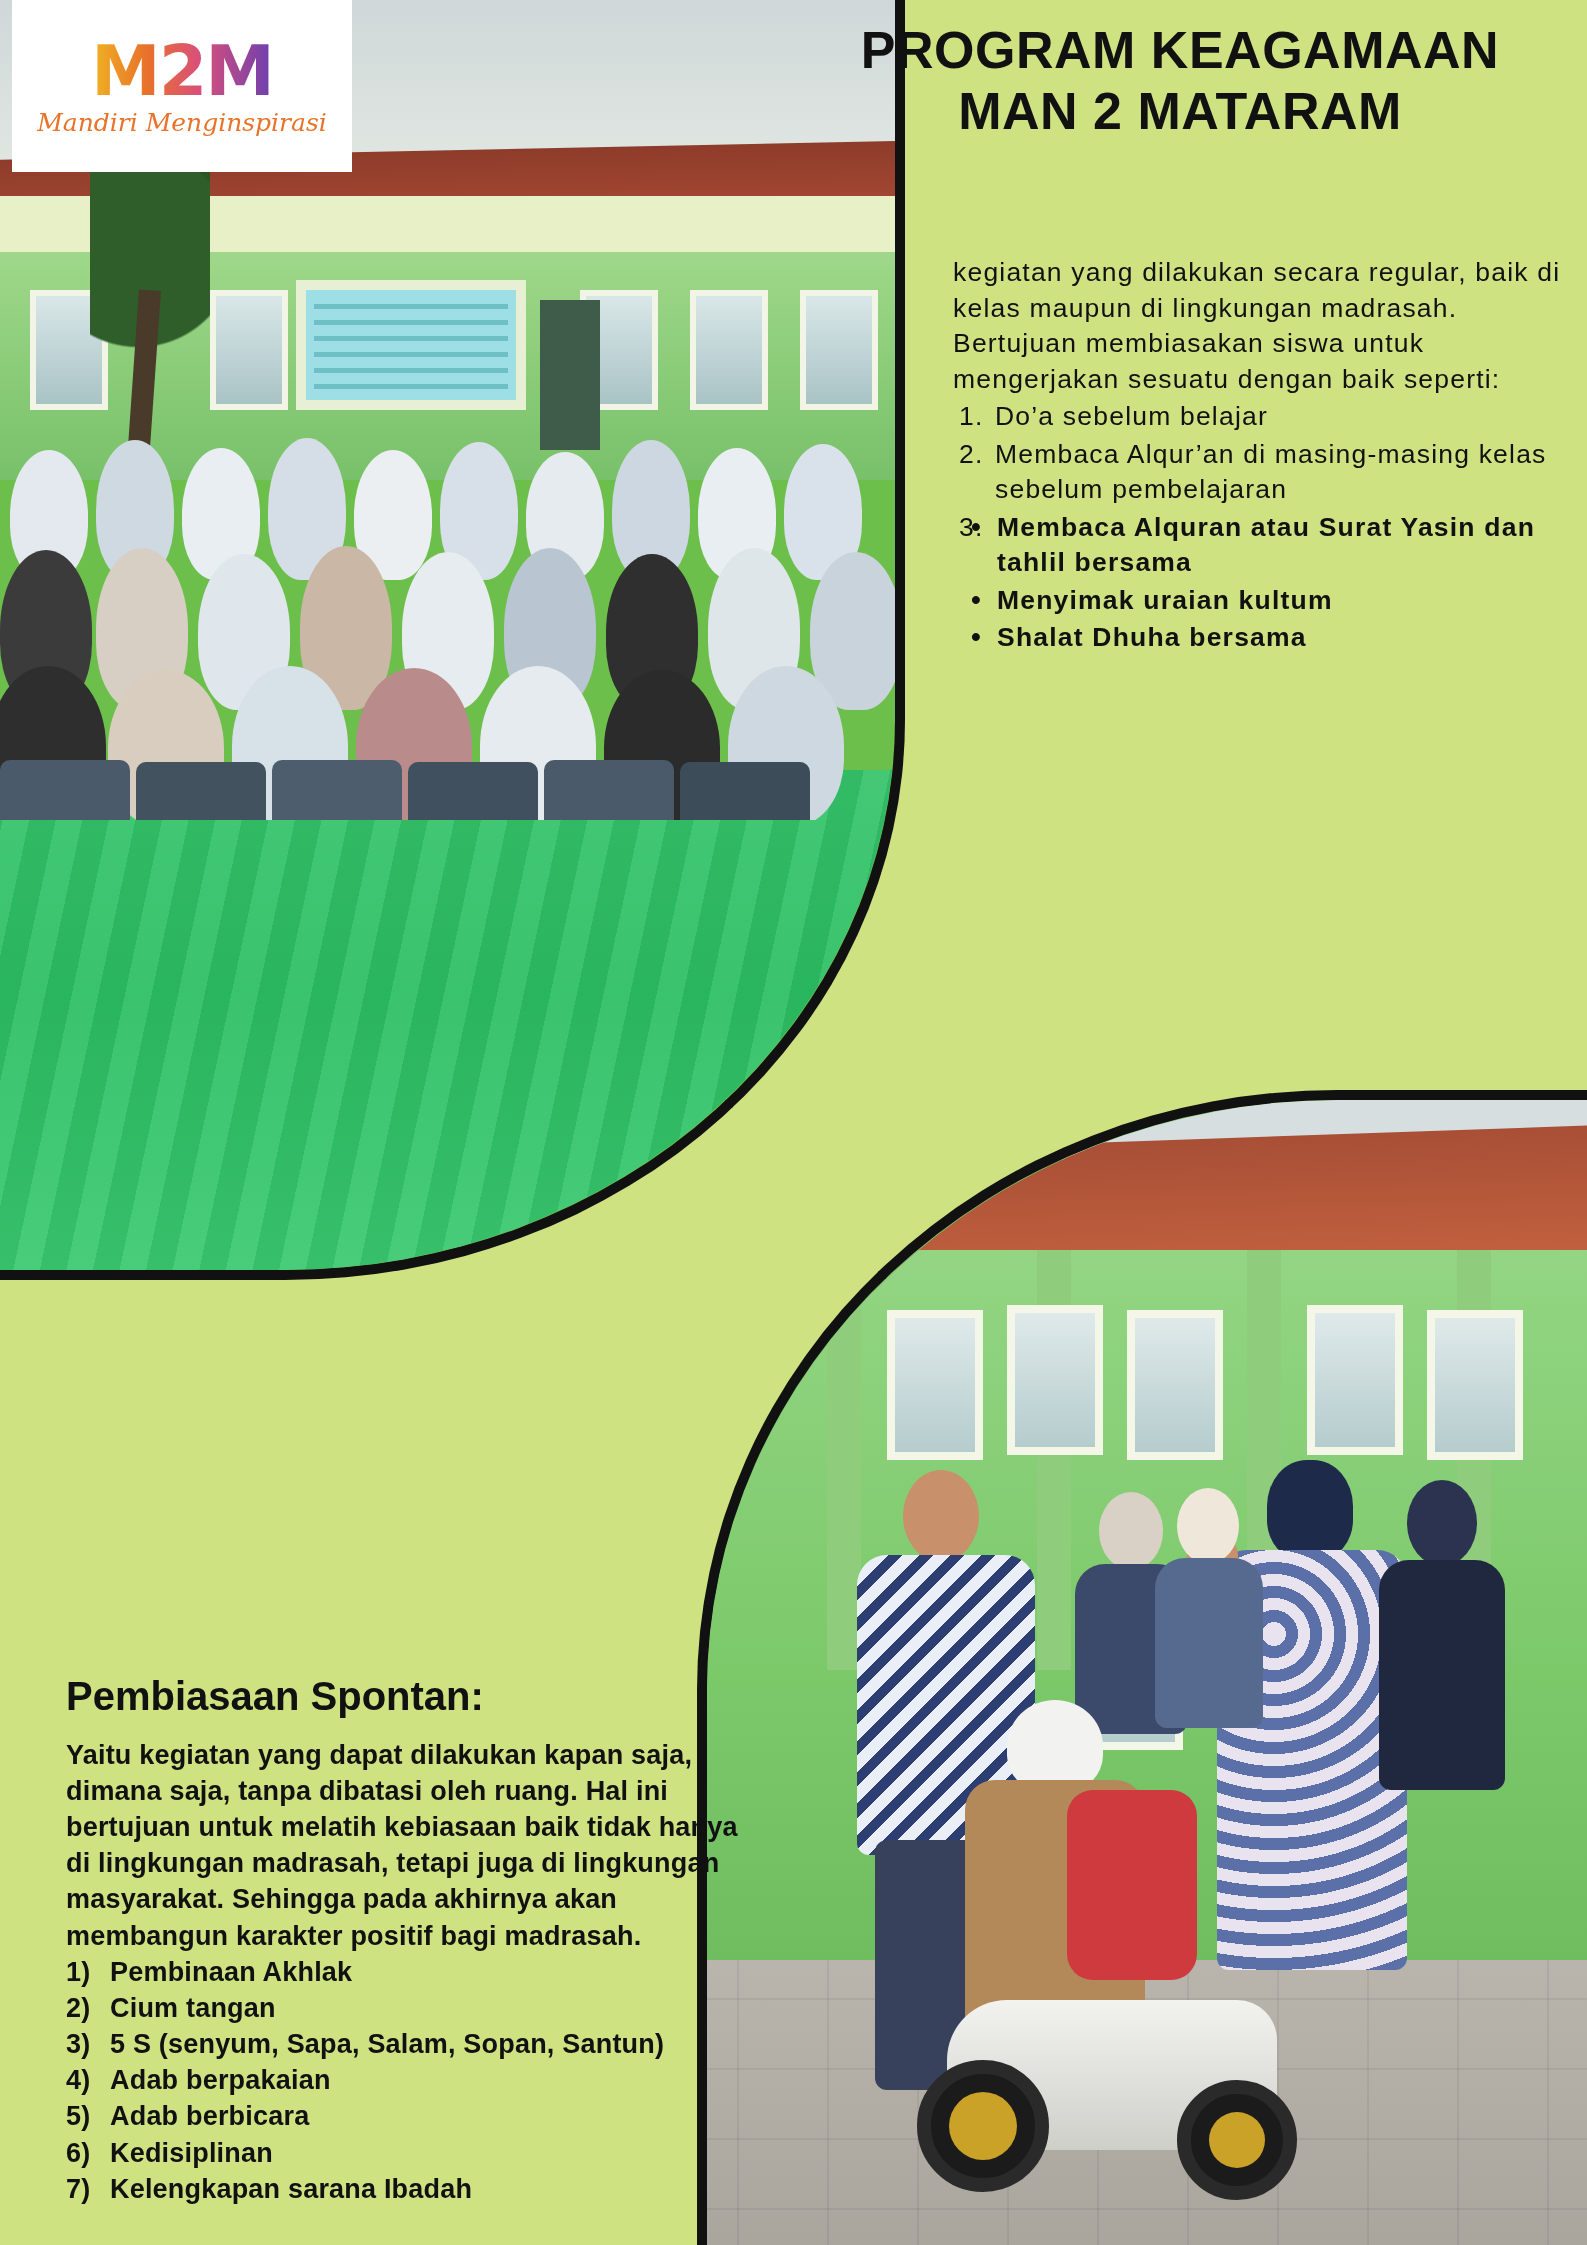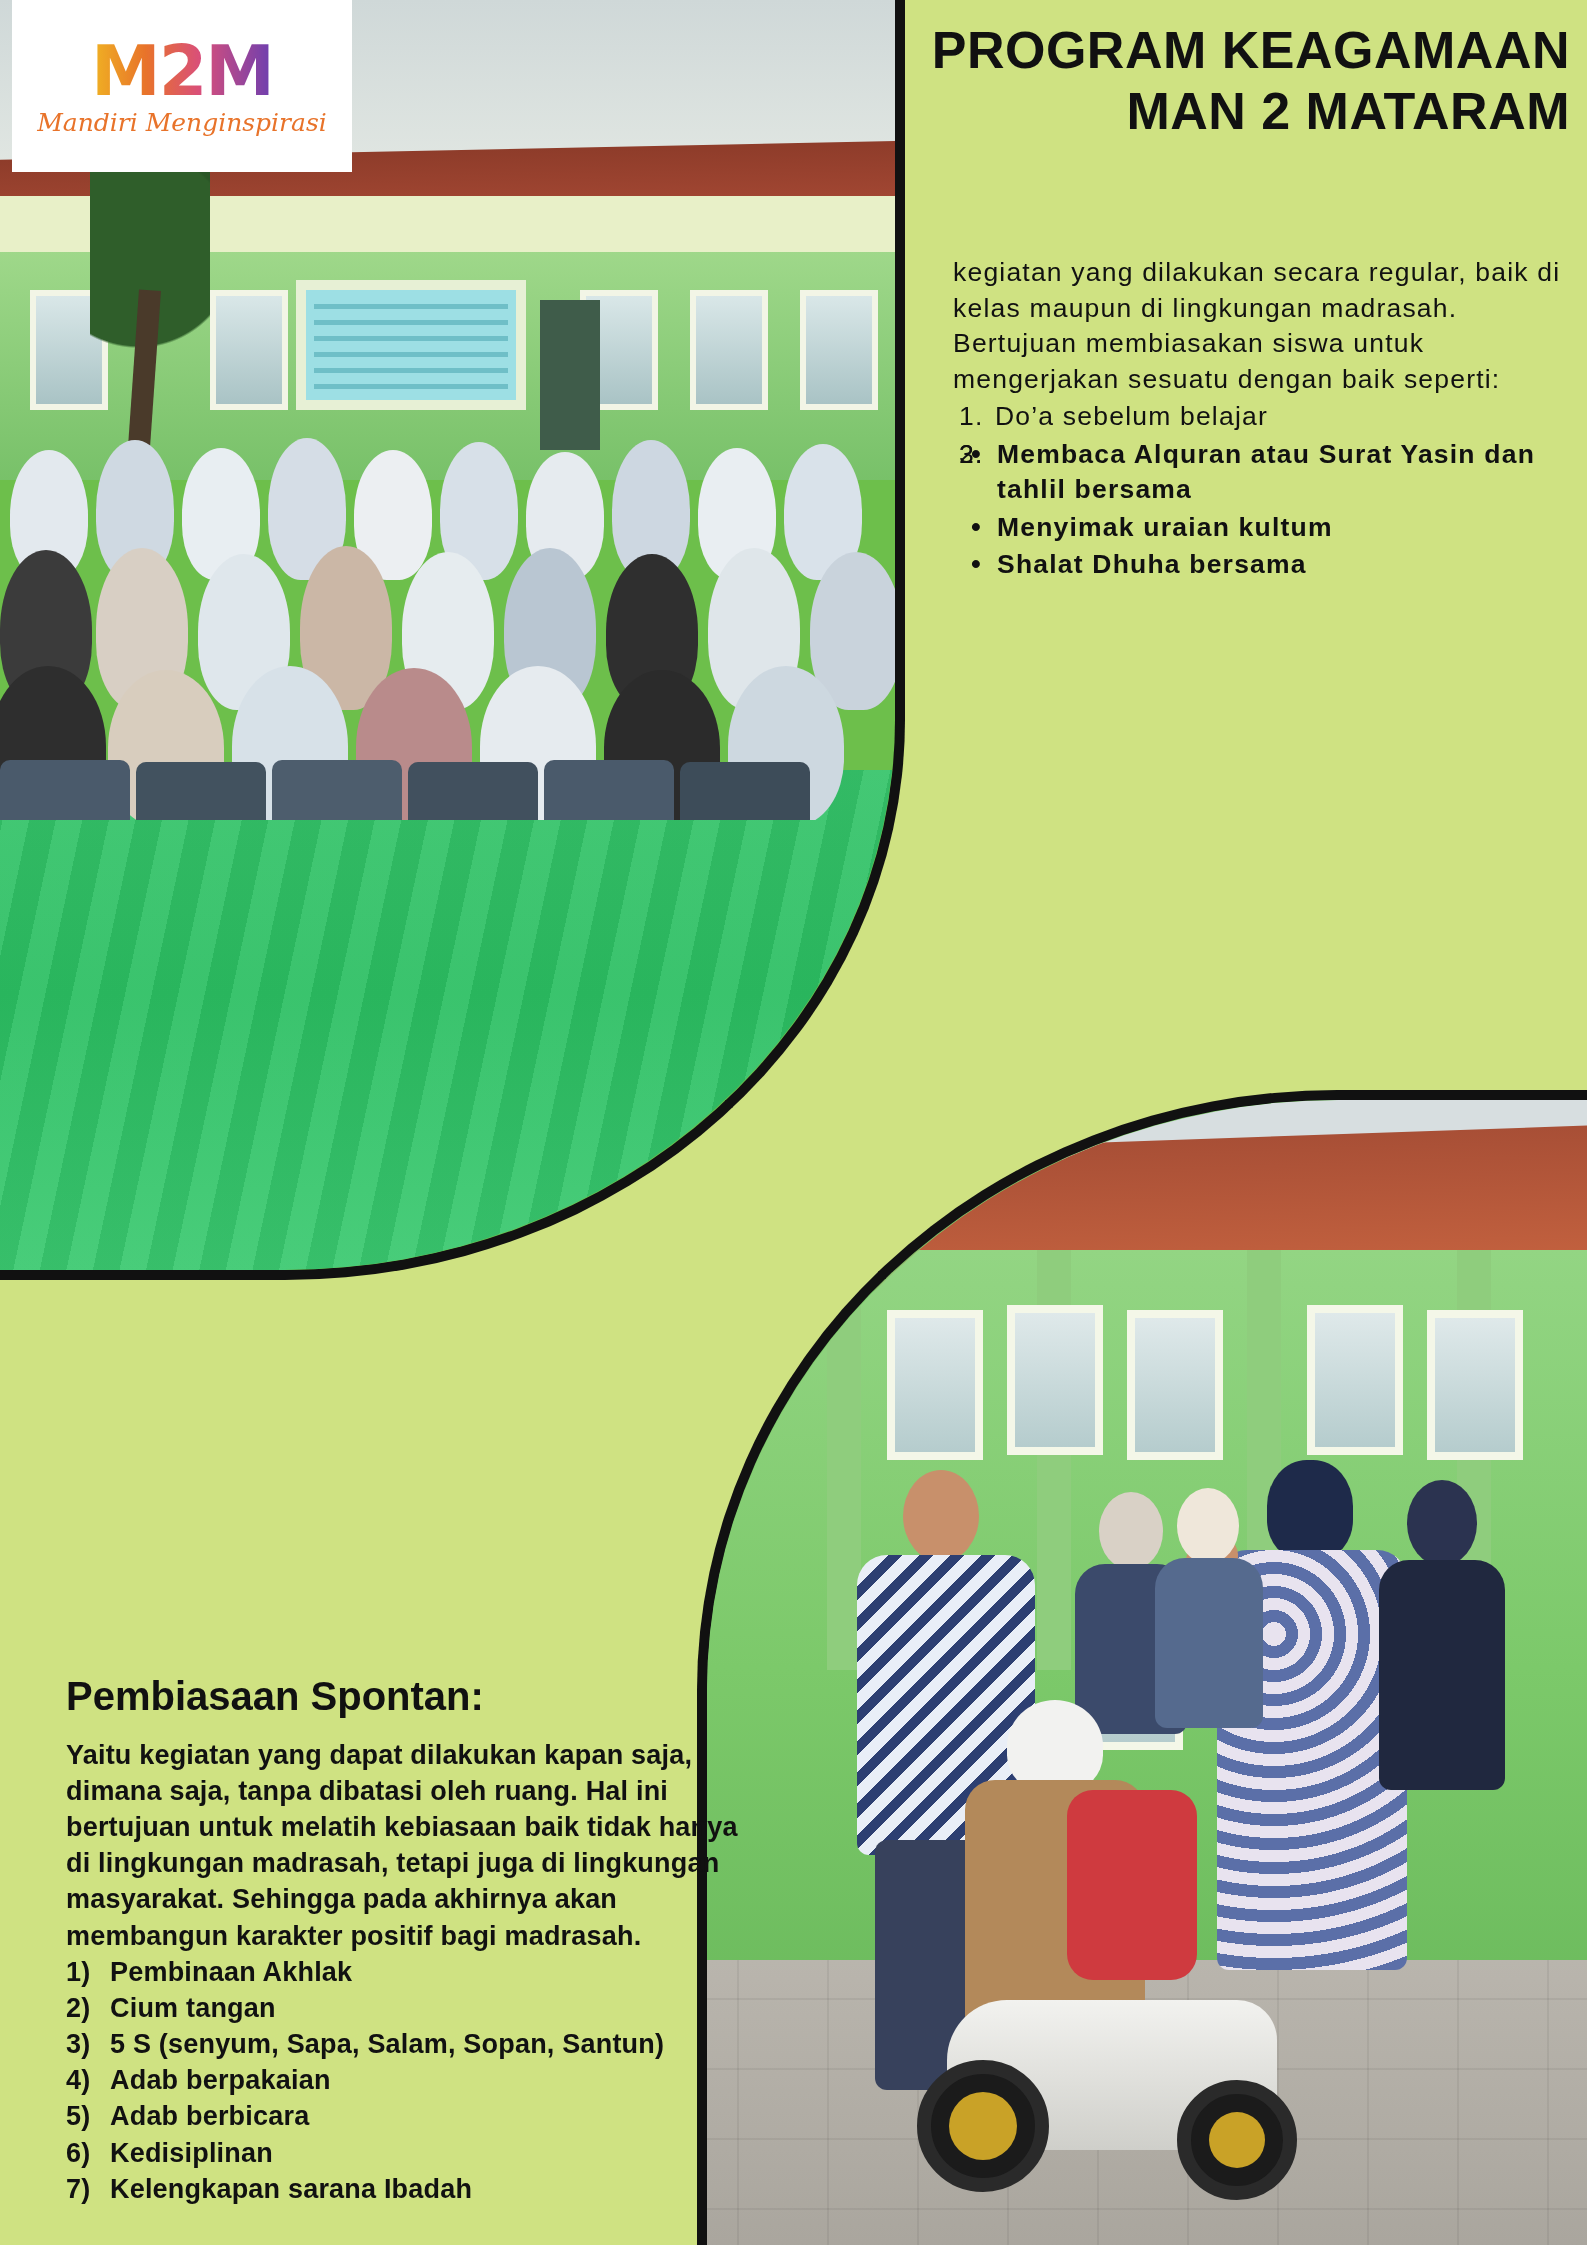--- a/index.html
+++ b/index.html
@@ -117,21 +117,21 @@
   }
   .logo-sub {
     font-size: 25px; color: #e8732a; font-style: italic; margin-top: 2px;
     font-family: "DejaVu Serif", serif;
   }
 
   
   .header {
     position: absolute;
     left: 790px; top: 20px; width: 780px;
-    text-align: right;
+    text-align: center;
     z-index: 30;
   }
   .header h1 {
     font-size: 52px; font-weight: bold; color: #111; line-height: 1.18;
     letter-spacing: .5px;
   }
 
   
   .sec-terjadwal {
     position: absolute;
@@ -328,20 +328,21 @@
   <div class="sec-terjadwal">
     <div class="body-r">
       <p>kegiatan yang dilakukan secara regular, baik di kelas maupun di lingkungan madrasah. Bertujuan membiasakan siswa untuk mengerjakan sesuatu dengan baik seperti:</p>
       <ol class="num">
         <li>
           <span class="n">1.</span>
           <span>Do’a sebelum belajar</span>
         </li>
         <li>
           <span class="n">2.</span>
+          <span>Membaca Alqur’an di masing-masing kelas sebelum pembelajaran</span>
         </li>
         <li>
           <span class="n">3.</span>
         </li>
       </ol>
       <ul class="dots">
         <li>Membaca Alquran atau Surat Yasin dan tahlil bersama</li>
         <li>Menyimak uraian kultum</li>
         <li>Shalat Dhuha bersama</li>
       </ul>

